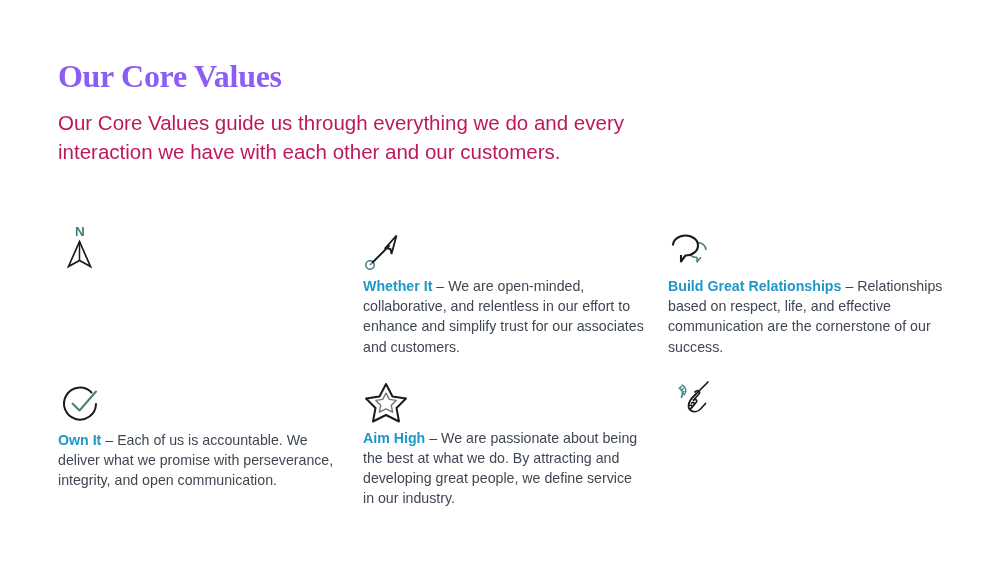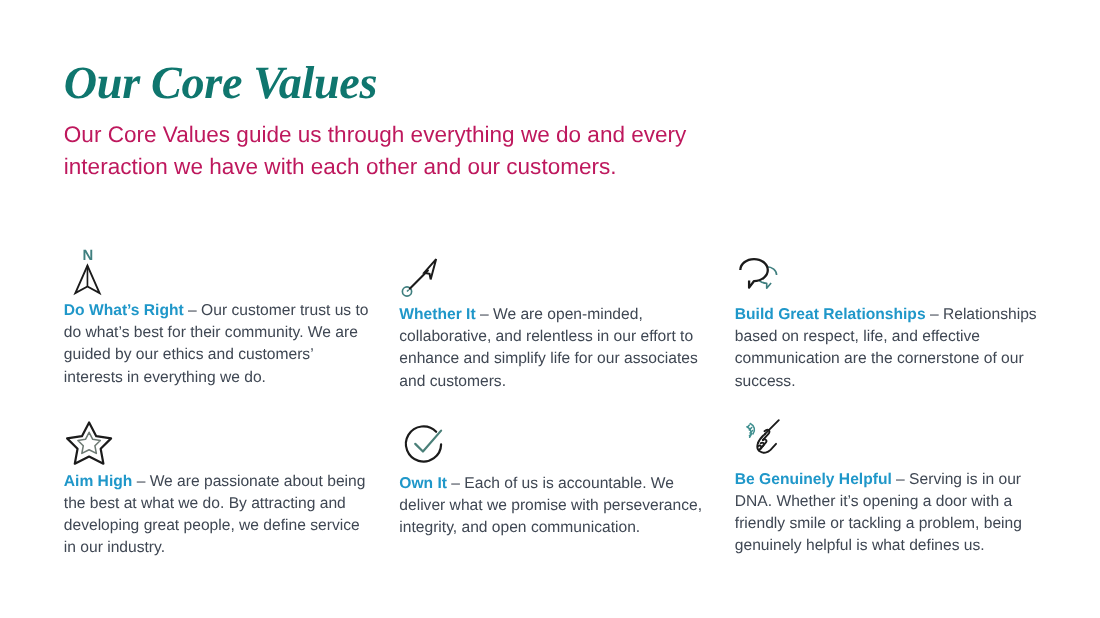--- a/index.html
+++ b/index.html
@@ -18,27 +18,26 @@
   
   #header {
     position: absolute;
     left: 58px;
     top: 52px;
     width: 620px;
   }
   #page-title {
     font-family: "Liberation Serif", serif;
     font-weight: bold;
-    font-size: 42px;
+    font-size: 32px;
     line-height: 48px;
     letter-spacing: -0.3px;
-    color: #0f766e;
+    color: #8b5cf6;
     margin: 0;
     white-space: nowrap;
-    font-style: italic;
   }
   #page-subtitle {
     margin: 8px 0 0 0;
     font-size: 20.5px;
     line-height: 29px;
     color: #be185d;
     font-weight: 400;
     max-width: 570px;
   }
 
@@ -100,75 +99,72 @@
   <div class="value-row" id="row-1">
 
     <div class="value-col col-1">
       <span class="value-icon">
         <svg class="icon-svg" width="40" height="46" viewBox="0 0 40 46">
           <text x="17" y="14" font-family="Liberation Sans, sans-serif" font-size="13.5" font-weight="600" fill="#3f7f7f">N</text>
           <path d="M21.5 19.5 L32.5 44.5 L21.5 38.5 L10.5 44.5 Z" fill="none" stroke="#1b1b1b" stroke-width="1.7" stroke-linejoin="miter"></path>
           <line x1="21.5" y1="19.5" x2="21.5" y2="38.5" stroke="#1b1b1b" stroke-width="1.5"></line>
         </svg>
       </span>
-      <p class="value-text">
-        <span class="value-term">Do What’s Right</span><span> – Our customer trust us to do what’s best for their community. We are guided by our ethics and customers’ interests in everything we do.</span>
-      </p>
     </div>
 
     <div class="value-col col-2">
       <span class="value-icon">
         <svg class="icon-svg" width="44" height="46" viewBox="0 0 44 46">
           <circle cx="7" cy="39" r="4.2" fill="none" stroke="#3f7f7f" stroke-width="1.5"></circle>
           <line x1="7" y1="39" x2="8.6" y2="37.4" stroke="#3f7f7f" stroke-width="1.5"></line>
           <line x1="9.5" y1="36.5" x2="26" y2="20" stroke="#1b1b1b" stroke-width="1.9" stroke-linecap="round"></line>
           <path d="M33.5 9.5 L22.5 22 L27.5 23 L28.5 28 Z" fill="none" stroke="#1b1b1b" stroke-width="1.8" stroke-linejoin="miter"></path>
         </svg>
       </span>
       <p class="value-text">
-        <span class="value-term">Whether It</span><span> – We are open-minded, collaborative, and relentless in our effort to enhance and simplify life for our associates and customers.</span>
+        <span class="value-term">Whether It</span><span> – We are open-minded, collaborative, and relentless in our effort to enhance and simplify trust for our associates and customers.</span>
       </p>
     </div>
 
     <div class="value-col col-3">
       <span class="value-icon">
         <svg class="icon-svg" width="54" height="46" viewBox="0 0 54 46">
           <path d="M38 24 a9 7.5 0 1 0 -9 7.5 l0 4.5 l4 -4.8" fill="#ffffff" stroke="#3f7f7f" stroke-width="1.5" stroke-linejoin="round"></path>
           <path d="M5 19.5 a12.5 10 0 1 1 12.5 10 l-4.5 6 l0 -6.6" fill="#ffffff" stroke="#1b1b1b" stroke-width="2.1" stroke-linejoin="round"></path>
         </svg>
       </span>
       <p class="value-text">
         <span class="value-term">Build Great Relationships</span><span> – Relationships based on respect, life, and effective communication are the cornerstone of our success.</span>
       </p>
     </div>
   </div>
 
   <div class="value-row" id="row-2">
 
+    <div class="value-col col-1">
+      <span class="value-icon">
+        <svg class="icon-svg" width="48" height="46" viewBox="0 0 48 46">
+          <path d="M33.5 12.5 A16 16 0 1 0 38 24" fill="none" stroke="#1b1b1b" stroke-width="2" stroke-linecap="round"></path>
+          <path d="M14.5 23.5 L21.5 30.5 L38 11.5" fill="none" stroke="#4a7f78" stroke-width="2" stroke-linecap="round" stroke-linejoin="round"></path>
+        </svg>
+      </span>
+      <p class="value-text">
+        <span class="value-term">Own It</span><span> – Each of us is accountable. We deliver what we promise with perseverance, integrity, and open communication.</span>
+      </p>
+    </div>
+
     <div class="value-col col-2">
       <span class="value-icon">
         <svg class="icon-svg" width="48" height="46" viewBox="0 0 48 46">
           <path d="M23 6 L29.5 18.5 L43 20.5 L33.5 30 L36 43.5 L23 37 L10 43.5 L12.5 30 L3 20.5 L16.5 18.5 Z" fill="none" stroke="#1b1b1b" stroke-width="2" stroke-linejoin="round"></path>
           <path d="M23 15 L26.3 21.4 L33.2 22.4 L28.3 27.3 L29.6 34.2 L23 30.9 L16.4 34.2 L17.7 27.3 L12.8 22.4 L19.7 21.4 Z" fill="none" stroke="#6e7a74" stroke-width="1.4" stroke-linejoin="round"></path>
         </svg>
       </span>
       <p class="value-text">
         <span class="value-term">Aim High</span><span> – We are passionate about being the best at what we do. By attracting and developing great people, we define service in our industry.</span>
-      </p>
-    </div>
-
-    <div class="value-col col-1">
-      <span class="value-icon">
-        <svg class="icon-svg" width="48" height="46" viewBox="0 0 48 46">
-          <path d="M33.5 12.5 A16 16 0 1 0 38 24" fill="none" stroke="#1b1b1b" stroke-width="2" stroke-linecap="round"></path>
-          <path d="M14.5 23.5 L21.5 30.5 L38 11.5" fill="none" stroke="#4a7f78" stroke-width="2" stroke-linecap="round" stroke-linejoin="round"></path>
-        </svg>
-      </span>
-      <p class="value-text">
-        <span class="value-term">Own It</span><span> – Each of us is accountable. We deliver what we promise with perseverance, integrity, and open communication.</span>
       </p>
     </div>
 
     <div class="value-col col-3">
       <span class="value-icon">
         <svg class="icon-svg" width="56" height="46" viewBox="0 0 56 46">
           <g stroke="#1b1b1b" stroke-width="1.7" fill="none" stroke-linecap="round" stroke-linejoin="round">
             <path d="M40 6 L27.5 18.5"></path>
             <path d="M27.5 18.5 C24 21.5 22 24 21 27"></path>
             <path d="M27 16 C30 13.5 32.5 15 31 18 L25.5 24"></path>
@@ -180,18 +176,15 @@
           <g stroke="#3f8f8f" stroke-width="1.4" fill="none" stroke-linecap="round">
             <path d="M14 9 C18 11 19 15 16.5 18.5"></path>
             <path d="M11 12 C15 14 16 18 13.5 21.5"></path>
             <line x1="13.3" y1="10.4" x2="11.6" y2="12.2"></line>
             <line x1="15.4" y1="12.6" x2="13.2" y2="14.8"></line>
             <line x1="16.2" y1="15.4" x2="13.8" y2="17.6"></line>
             <line x1="15.4" y1="18.1" x2="13.3" y2="20.2"></line>
           </g>
         </svg>
       </span>
-      <p class="value-text">
-        <span class="value-term">Be Genuinely Helpful</span><span> – Serving is in our DNA. Whether it’s opening a door with a friendly smile or tackling a problem, being genuinely helpful is what defines us.</span>
-      </p>
     </div>
   </div>
 </div>
 
 </body></html>

